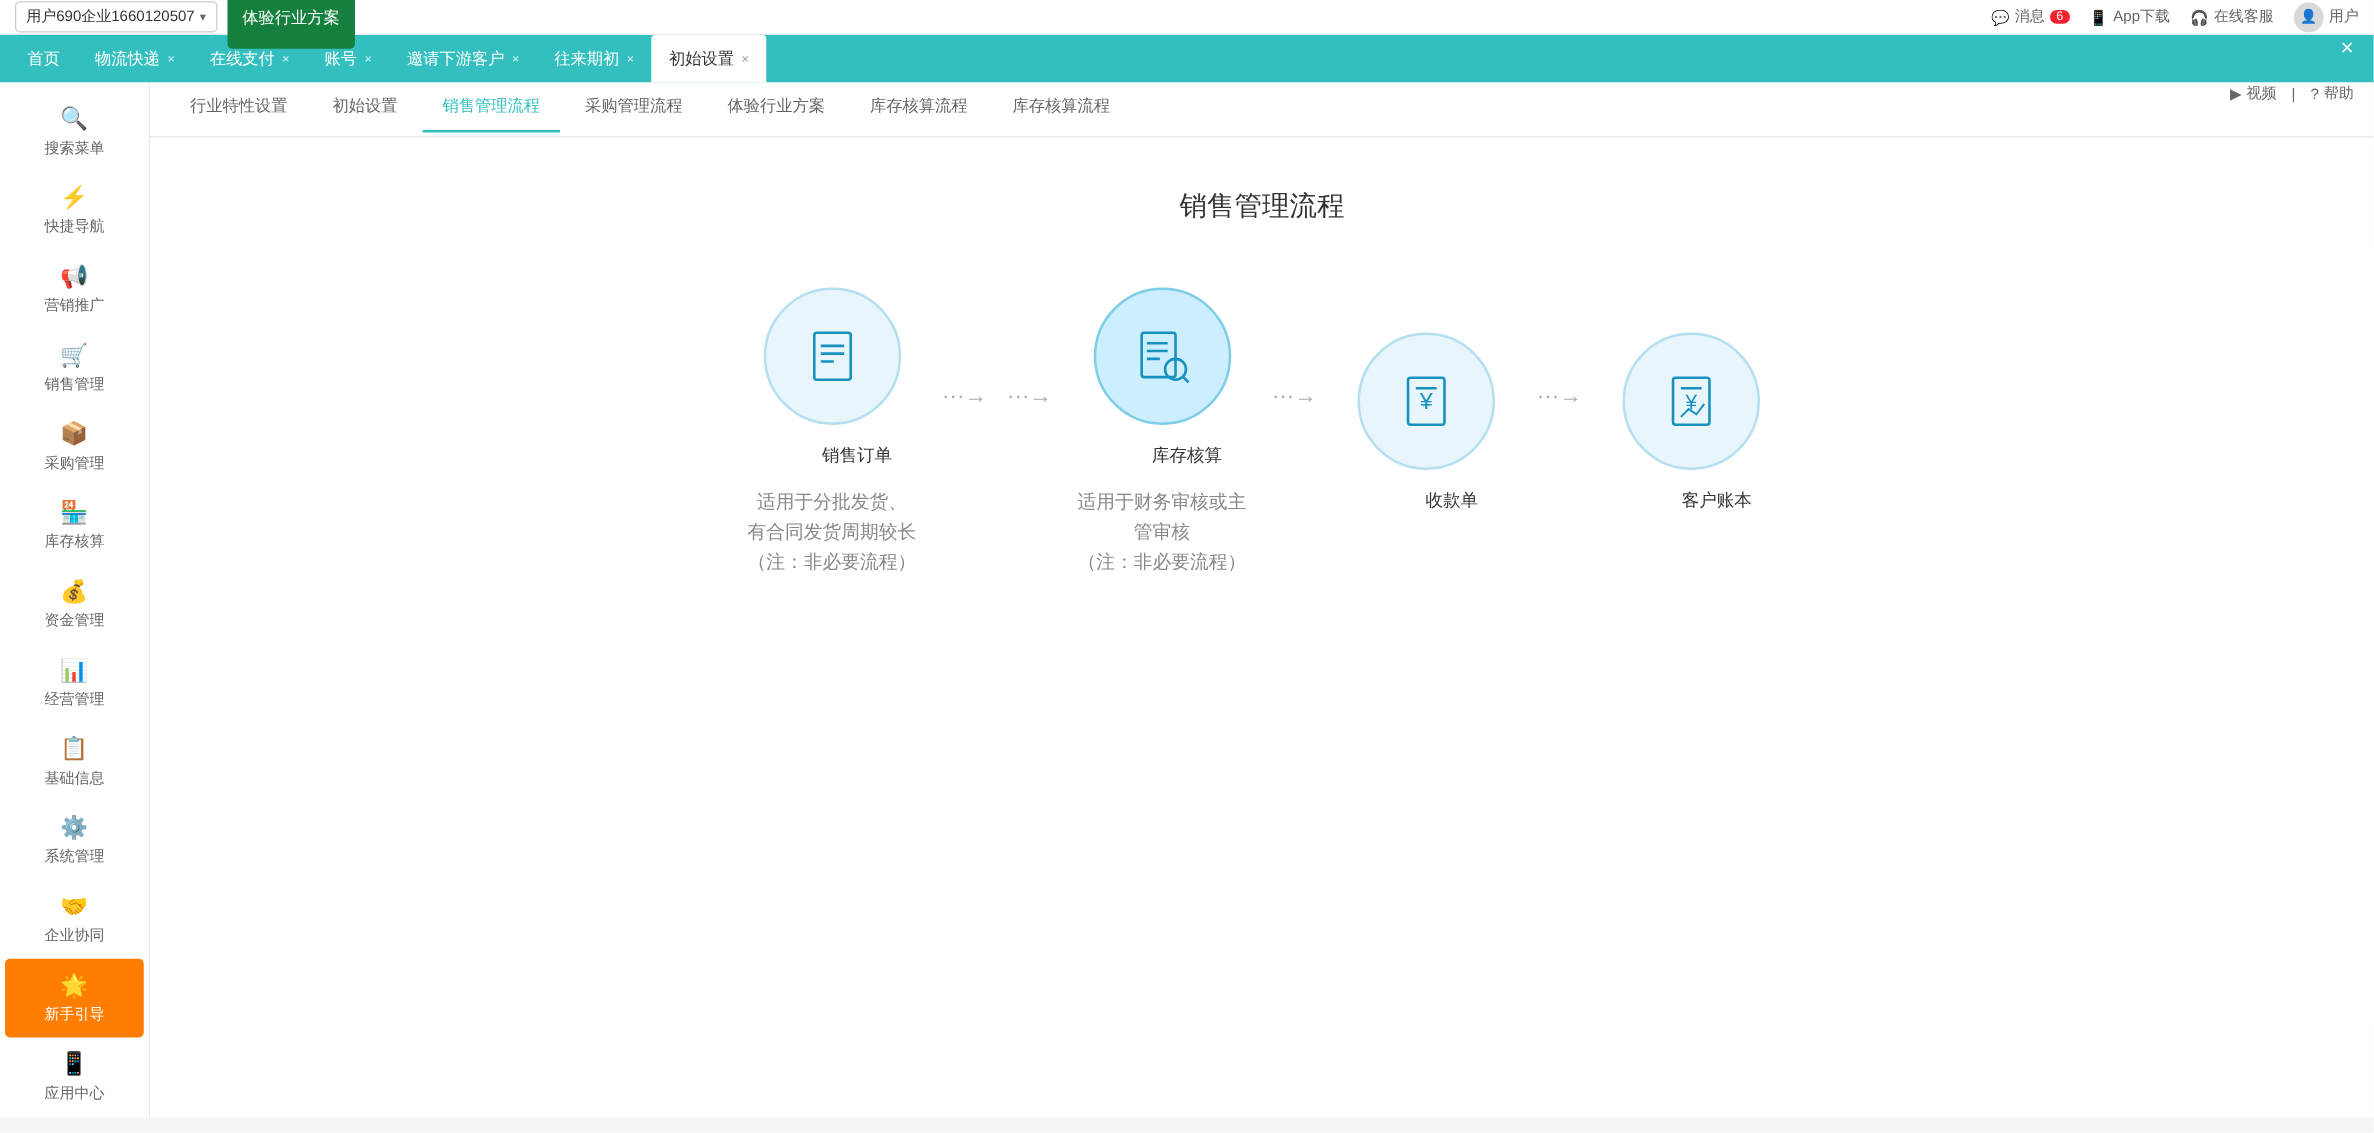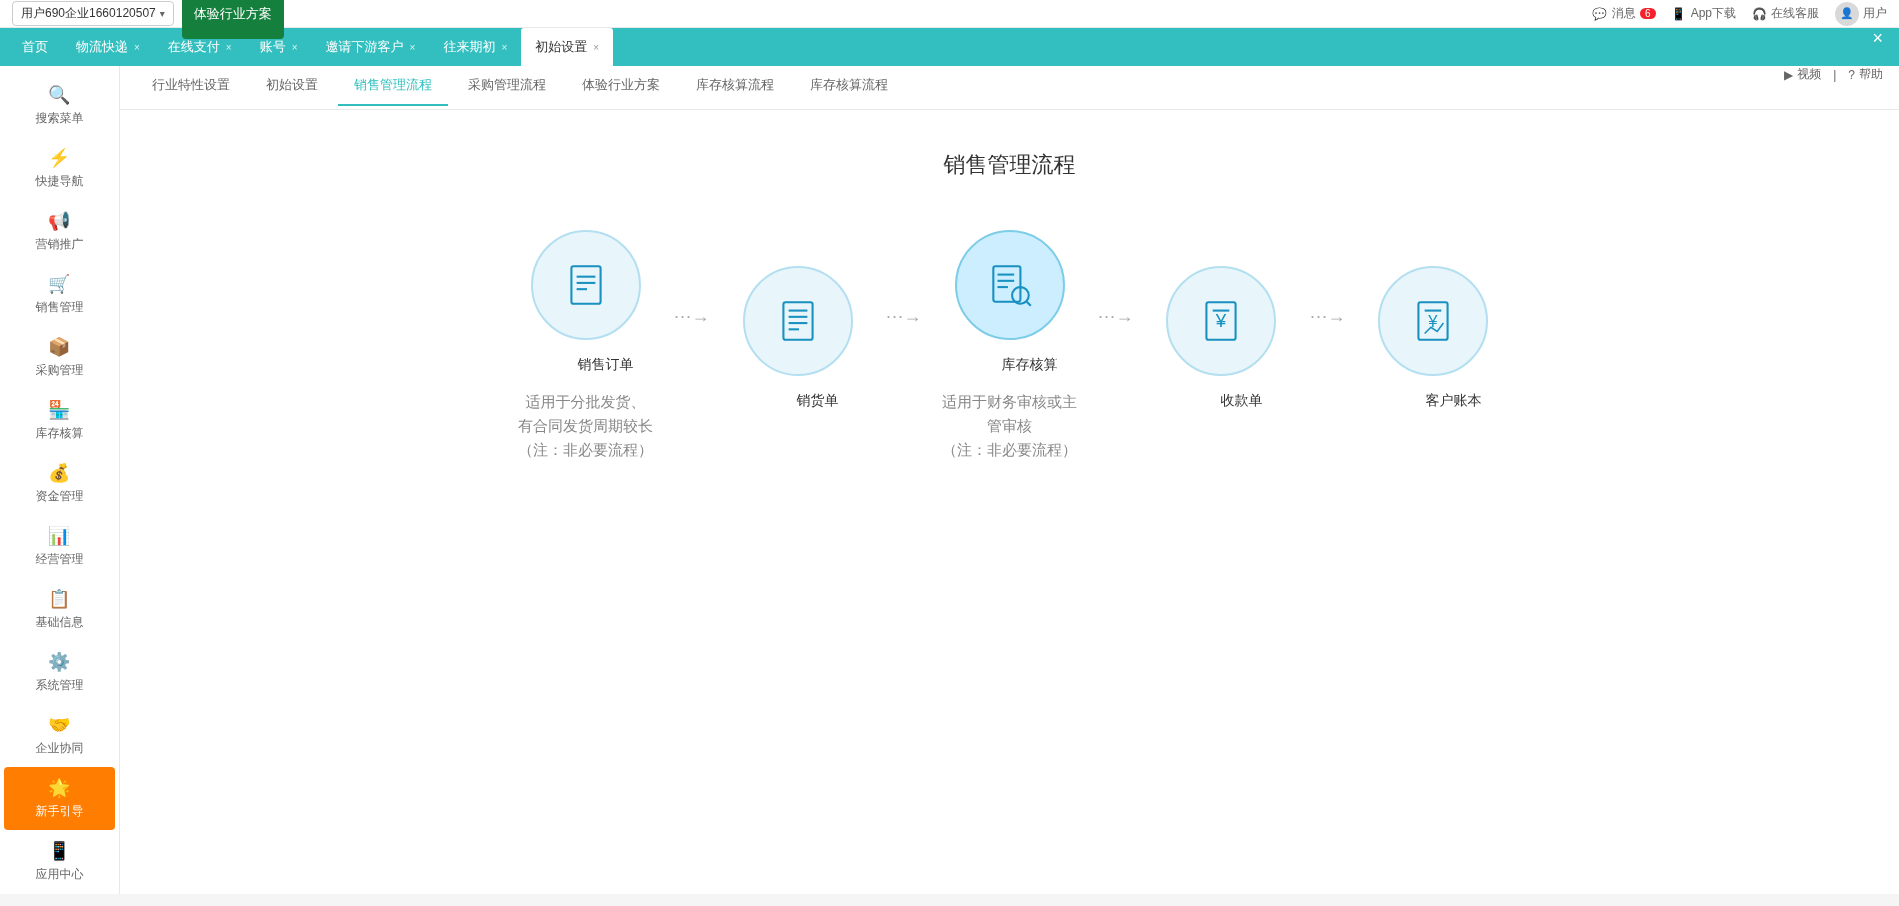--- a/index.html
+++ b/index.html
@@ -271,33 +271,20 @@
               <line x1="15" y1="22" x2="33" y2="22" stroke="#1890c0" stroke-width="2"></line>
               <line x1="15" y1="28" x2="25" y2="28" stroke="#1890c0" stroke-width="2"></line>
             </svg>
           </div>
           <div class="flow-step-name">销售订单</div>
           <div class="flow-step-desc">适用于分批发货、<br>有合同发货周期较长<br>（注：非必要流程）</div>
         </div>
 
         <div class="flow-arrow">···→</div>
 
-        <div class="flow-step">
-          <div class="flow-circle">
-            <svg class="circle-icon" viewBox="0 0 48 48" fill="none" xmlns="http://www.w3.org/2000/svg">
-              <rect x="10" y="6" width="28" height="36" rx="2" stroke="#1890c0" stroke-width="2" fill="none"></rect>
-              <line x1="15" y1="14" x2="33" y2="14" stroke="#1890c0" stroke-width="2"></line>
-              <line x1="15" y1="20" x2="33" y2="20" stroke="#1890c0" stroke-width="2"></line>
-              <line x1="15" y1="26" x2="33" y2="26" stroke="#1890c0" stroke-width="2"></line>
-              <line x1="15" y1="32" x2="25" y2="32" stroke="#1890c0" stroke-width="2"></line>
-            </svg>
-          </div>
-          <div class="flow-step-name">销货单</div>
-          <div class="flow-step-desc"></div>
-        </div>
 
         <div class="flow-arrow">···→</div>
 
         <div class="flow-step">
           <div class="flow-circle highlighted">
             <svg class="circle-icon" viewBox="0 0 48 48" fill="none" xmlns="http://www.w3.org/2000/svg">
               <rect x="8" y="6" width="26" height="34" rx="2" stroke="#1890c0" stroke-width="2" fill="none"></rect>
               <circle cx="34" cy="34" r="8" stroke="#1890c0" stroke-width="2" fill="none"></circle>
               <line x1="40" y1="40" x2="44" y2="44" stroke="#1890c0" stroke-width="2"></line>
               <line x1="12" y1="14" x2="28" y2="14" stroke="#1890c0" stroke-width="2"></line>

